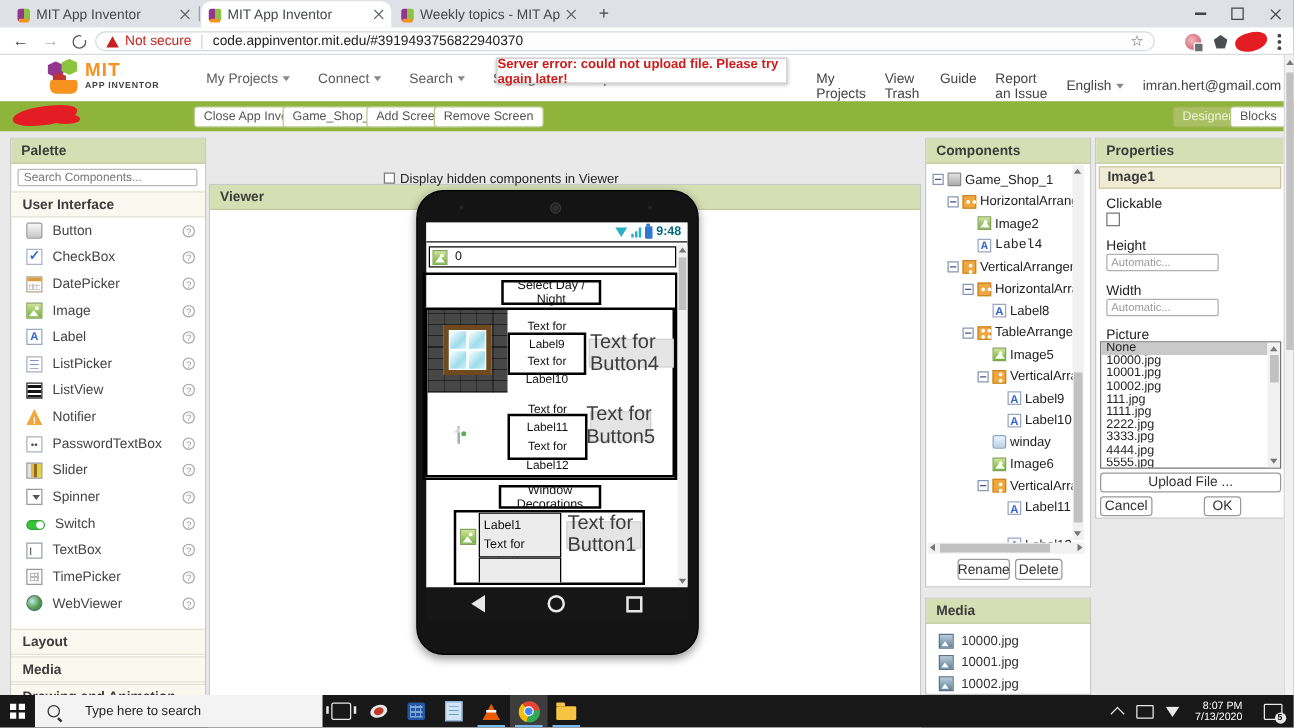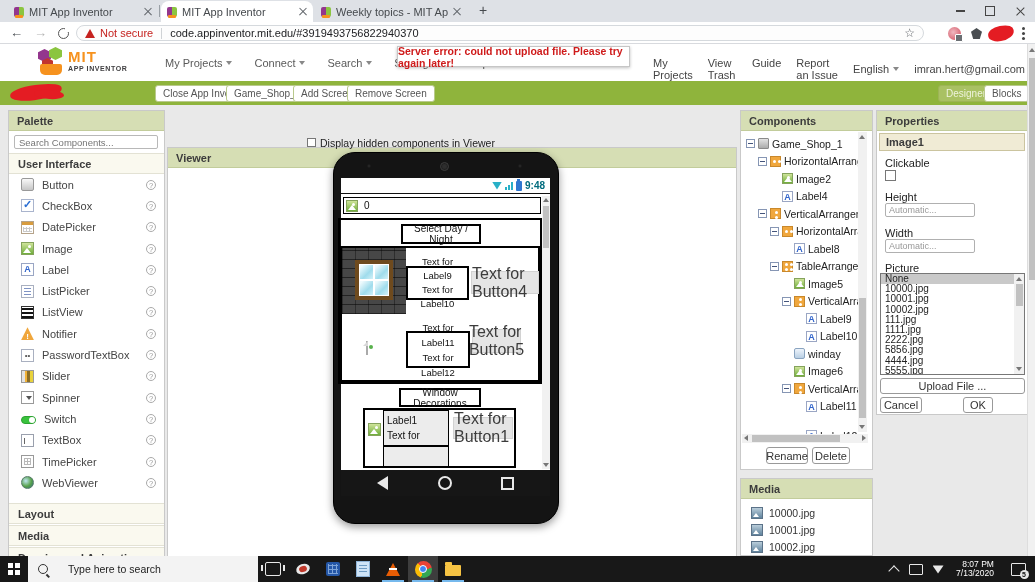--- a/index.html
+++ b/index.html
@@ -500,21 +500,21 @@
         </div>
       <div class="trow" style="padding-left:17px;">
           <span class="tcol"></span>
           <span class="ti t-orange t-harr"></span>
           <span>HorizontalArrangemen</span>
         </div>
       <div class="trow" style="padding-left:41px;">
           <span class="ti i-image"></span>
           <span>Image2</span>
         </div>
-      <div class="trow" style="padding-left:41px;">
+      <div class="trow" style="padding-left:41px;font-family:Liberation Mono, monospace;">
           <span class="ti i-labelA"></span>
           <span>Label4</span>
         </div>
       <div class="trow" style="padding-left:17px;">
           <span class="tcol"></span>
           <span class="ti t-orange t-varr"></span>
           <span>VerticalArrangement1</span>
         </div>
       <div class="trow" style="padding-left:29px;">
           <span class="tcol"></span>
@@ -613,21 +613,21 @@
     <div class="abs proplabel" style="left:8px;top:151px;">Picture</div>
     <div class="abs" style="left:3px;top:162px;width:145px;height:102px;border:1px solid #777;box-sizing:border-box;background:#fff;overflow:hidden;">
       <div style="width:133px;">
         <div class="opt sel">None</div>
         <div class="opt">10000.jpg</div>
         <div class="opt">10001.jpg</div>
         <div class="opt">10002.jpg</div>
         <div class="opt">111.jpg</div>
         <div class="opt">1111.jpg</div>
         <div class="opt">2222.jpg</div>
-        <div class="opt">5856.jpg</div>
+        <div class="opt">3333.jpg</div>
         <div class="opt">4444.jpg</div>
         <div class="opt">5555.jpg</div>
       </div>
       <div class="sbtrack" style="right:0;top:0;width:10px;height:100px;">
         <span class="arr arr-up" style="left:2px;top:3px;"></span>
         <span class="sbthumb" style="left:1.5px;top:10px;width:7px;height:22px;"></span>
         <span class="arr arr-dn" style="left:2px;bottom:3px;"></span>
       </div>
     </div>
     <div class="abs wbtn" style="left:3px;top:267px;width:145px;height:16px;">Upload File ...</div>

